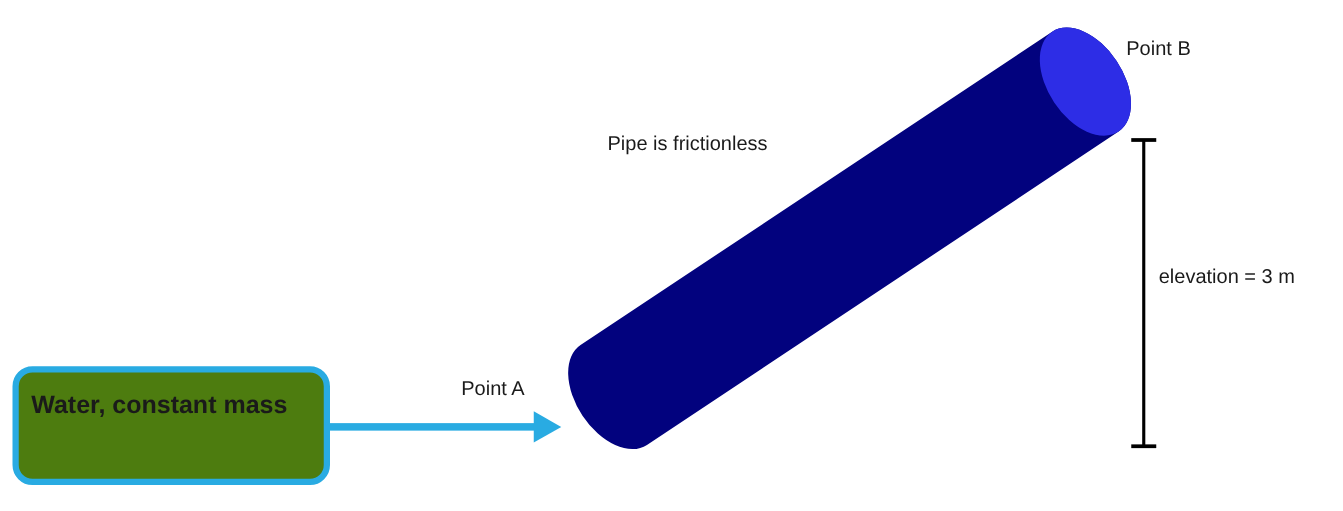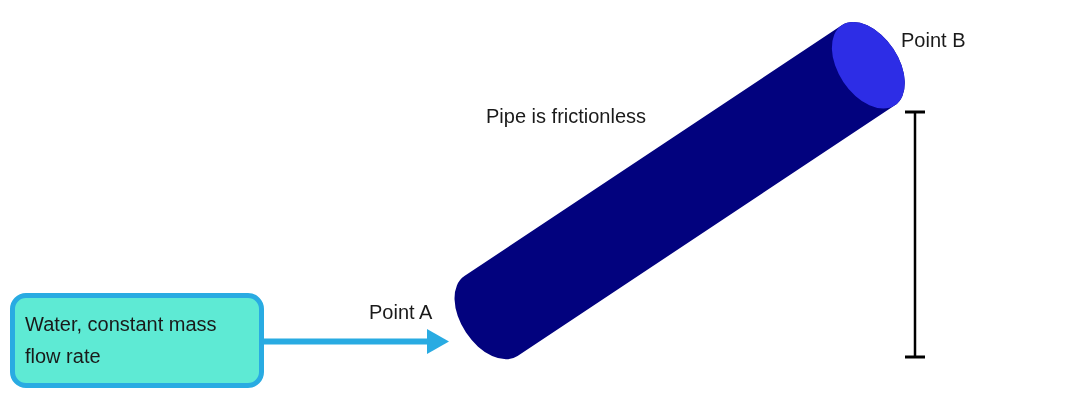--- a/index.html
+++ b/index.html
@@ -10,40 +10,41 @@
     overflow: hidden;
     font-family: "Liberation Sans", "DejaVu Sans", sans-serif;
   }
   .diagram-svg {
     position: absolute;
     left: 0; top: 0;
     width: 1074px; height: 409px;
   }
   .label {
     position: absolute;
-    font-size: 20px;
+    font-size: 16px;
     line-height: 24px;
     white-space: nowrap;
   }
   #point-a-label   { left: 369px; top: 300px; }
   #point-b-label   { left: 901px; top: 28px; }
   #pipe-label      { left: 486px; top: 104px; }
   #elevation-label { left: 927px; top: 206px; line-height: 31px; }
   #flow-box {
     position: absolute;
     left: 10px; top: 293px;
     width: 254px; height: 95px;
     box-sizing: border-box;
     border: 5px solid;
     border-radius: 16px;
-    background: #5eead4;
+    background: #4d7c0f;
     padding: 10px 6px 6px 10px;
     font-size: 20px;
     line-height: 32px;
     white-space: nowrap;
+    font-weight: bold;
   }
 </style>
 </head>
 <body>
 
 <div class="canvas" style="color: rgb(26, 26, 26);">
 
   <svg class="diagram-svg" viewBox="0 0 1074 409" xmlns="http://www.w3.org/2000/svg">
 
     <g transform="translate(491,316) rotate(-33.6)">
@@ -58,25 +59,25 @@
     </g>
 
     <g>
       <rect x="263" y="338.5" width="166" height="6" style="fill: rgb(41, 171, 226);"></rect>
       <polygon points="427,329 449,341.5 427,354" style="fill: rgb(41, 171, 226);"></polygon>
     </g>
   </svg>
 
   <div id="flow-box" style="border-color: rgb(41, 171, 226);">
     <div>Water, constant mass</div>
-    <div>flow rate</div>
   </div>
 
   <div id="point-a-label" class="label">Point A</div>
 
   <div id="point-b-label" class="label">Point B</div>
 
   <div id="pipe-label" class="label">Pipe is frictionless</div>
 
   <div id="elevation-label" class="label">
+    <div>elevation = 3 m</div>
   </div>
 
 </div>
 
 </body></html>

